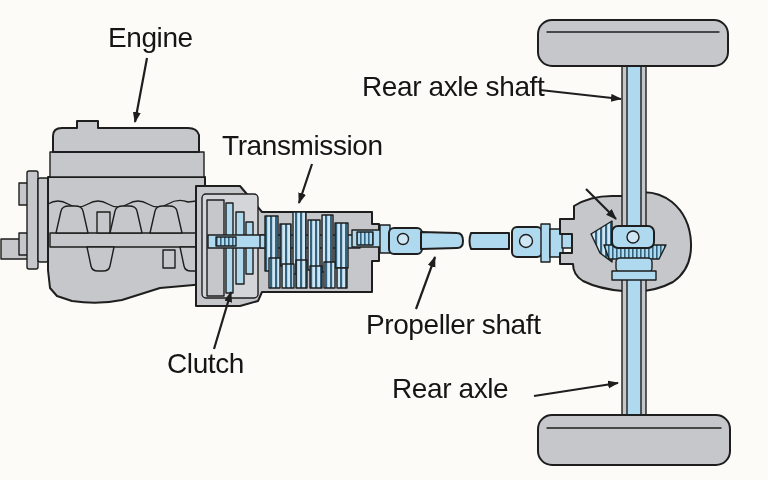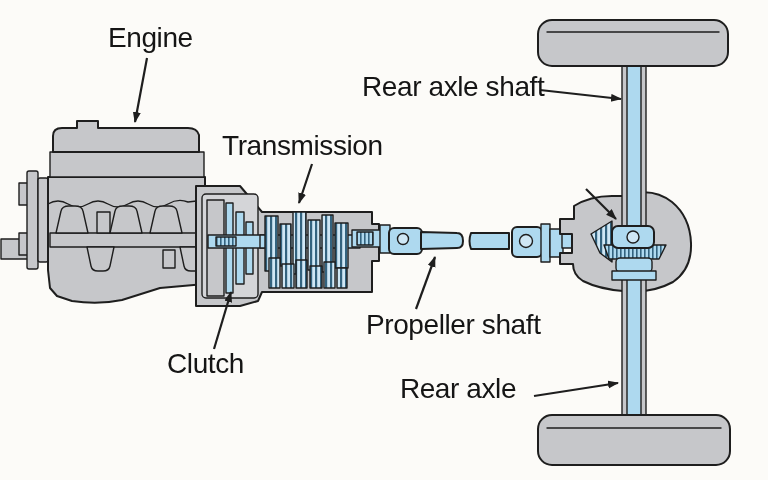--- a/index.html
+++ b/index.html
@@ -23,21 +23,21 @@
   .fbl{fill:var(--part-blue-light);}
   .nofill{fill:none;}
   .leader{stroke:var(--outline);stroke-width:2.2;fill:none;}
   
   .lbl{
     position:absolute;color:var(--label-text);font-size:28px;line-height:1.05;
     letter-spacing:-0.4px;white-space:nowrap;user-select:none;
   }
   .lbl2{
     position:absolute;color:var(--label-text);font-size:28px;line-height:31px;
-    letter-spacing:-0.4px;text-align:center;user-select:none;
+    letter-spacing:-0.4px;text-align:left;user-select:none;
   }
   .lbl-engine{left:108px;top:23px;}
   .lbl-transmission{left:222px;top:131px;}
   .lbl-rear-axle-shaft{left:362px;top:72px;}
   .lbl-differential{left:438px;top:166px;}
   .lbl-propeller-shaft{left:318px;top:310px;margin-left:48px;}
   .lbl-clutch{left:167px;top:349px;}
   .lbl-rear-axle-housing{left:392px;top:373px;width:132px;}
 </style>
 </head>

